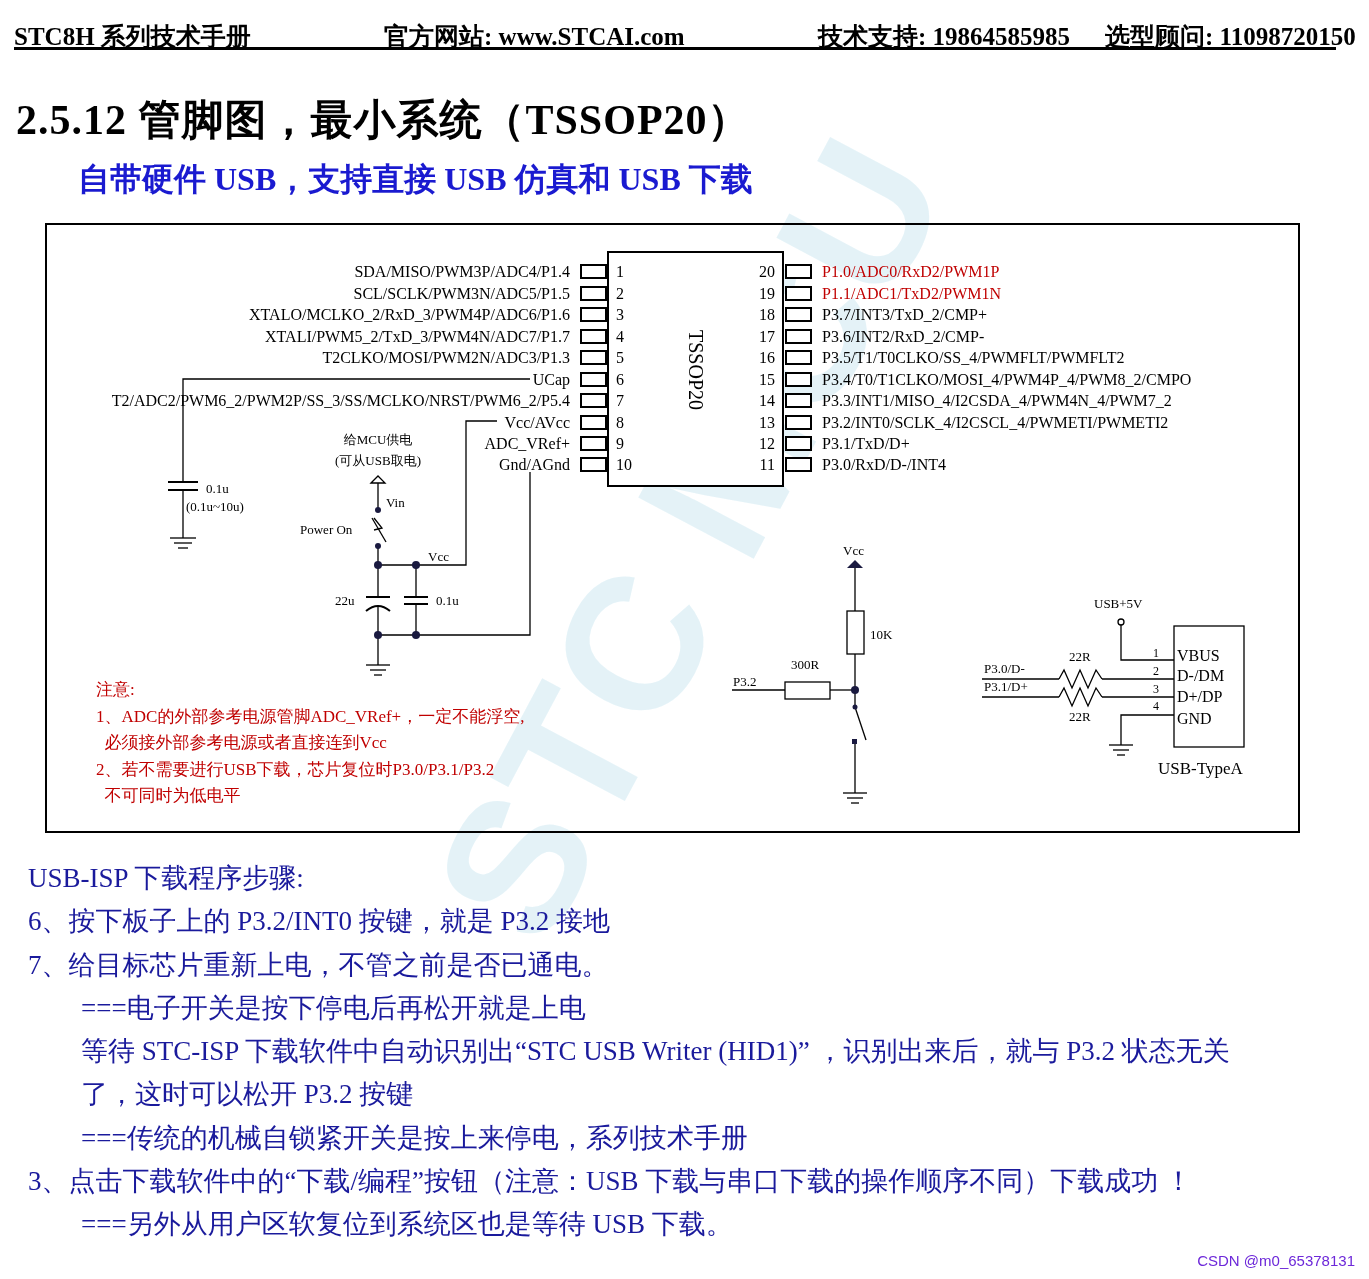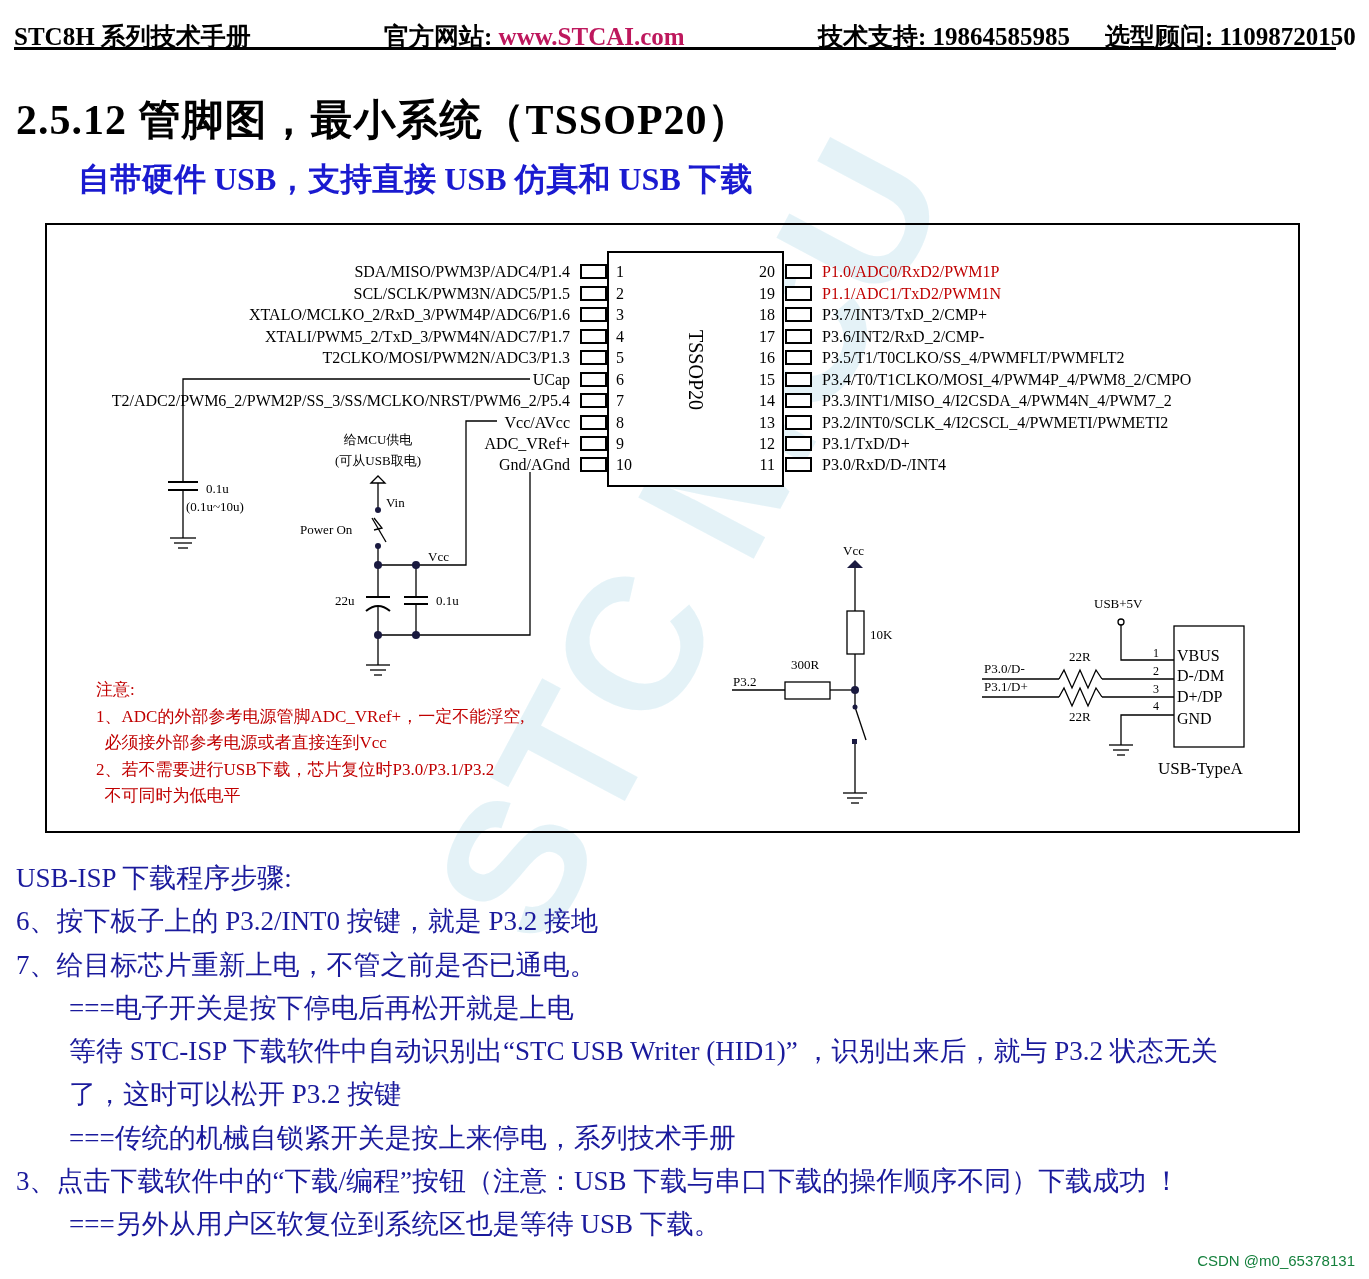--- a/index.html
+++ b/index.html
@@ -1,27 +1,27 @@
 <!DOCTYPE html>
 <html><head>
 <meta charset="utf-8">
 <style>
   html, body { margin:0; padding:0; background:#ffffff; }
   body { width:1369px; height:1279px; position:relative; overflow:hidden; font-family:"Liberation Serif", "DejaVu Serif", serif; color:#000; }
   .hdr { position:absolute; top:20px; font-size:25px; font-weight:bold; white-space:nowrap;text-align:center; }
-  .hdr a { color:#be185d; text-decoration:underline; }
+  .hdr a { color:#000000; text-decoration:underline; }
   .hdr-rule { position:absolute; left:14px; top:47px; width:1322px; height:3px; background:#000; }
   .title { position:absolute; left:16px; top:92px; font-size:42px; font-weight:bold; white-space:nowrap; letter-spacing:1px; }
   .subtitle { position:absolute; left:78px; top:158px; font-size:32px; font-weight:bold; color:#1a1ad0; white-space:nowrap; }
   .frame { position:absolute; left:45px; top:223px; width:1255px; height:610px; border:2px solid #000; box-sizing:border-box; }
   svg.schem { position:absolute; left:0; top:0; width:1369px; height:1279px; }
   .steps { position:absolute; left:16px; top:857px; font-family:"Liberation Serif", "DejaVu Serif", serif; font-size:27px; color:#1a1a9c; line-height:43.3px; }
-  .steps div { white-space:nowrap; }
+  .steps div { white-space:nowrap;margin-left:12px; }
   .ind { padding-left:53px; }
-  .watermark { position:absolute; right:14px; bottom:10px; font-family:"Liberation Sans", sans-serif; font-size:15px; color:#15803d; }
+  .watermark { position:absolute; right:14px; bottom:10px; font-family:"Liberation Sans", sans-serif; font-size:15px; color:#6d28d9; }
   .wm-big { position:absolute; left:390px; top:870px; font-family:"Liberation Sans", sans-serif; font-size:190px; font-weight:bold; color:#cfe9f2; opacity:0.55; transform:rotate(-62deg); transform-origin:left top; white-space:nowrap; pointer-events:none; }
 </style>
 </head>
 <body>
 
 <div class="hdr" style="left:14px;">STC8H 系列技术手册</div>
 <div class="hdr" style="left:384px;">
   <span>官方网站: </span><a>www.STCAI.com</a>
 </div>
 <div class="hdr" style="left:818px;">技术支持: 19864585985</div>

